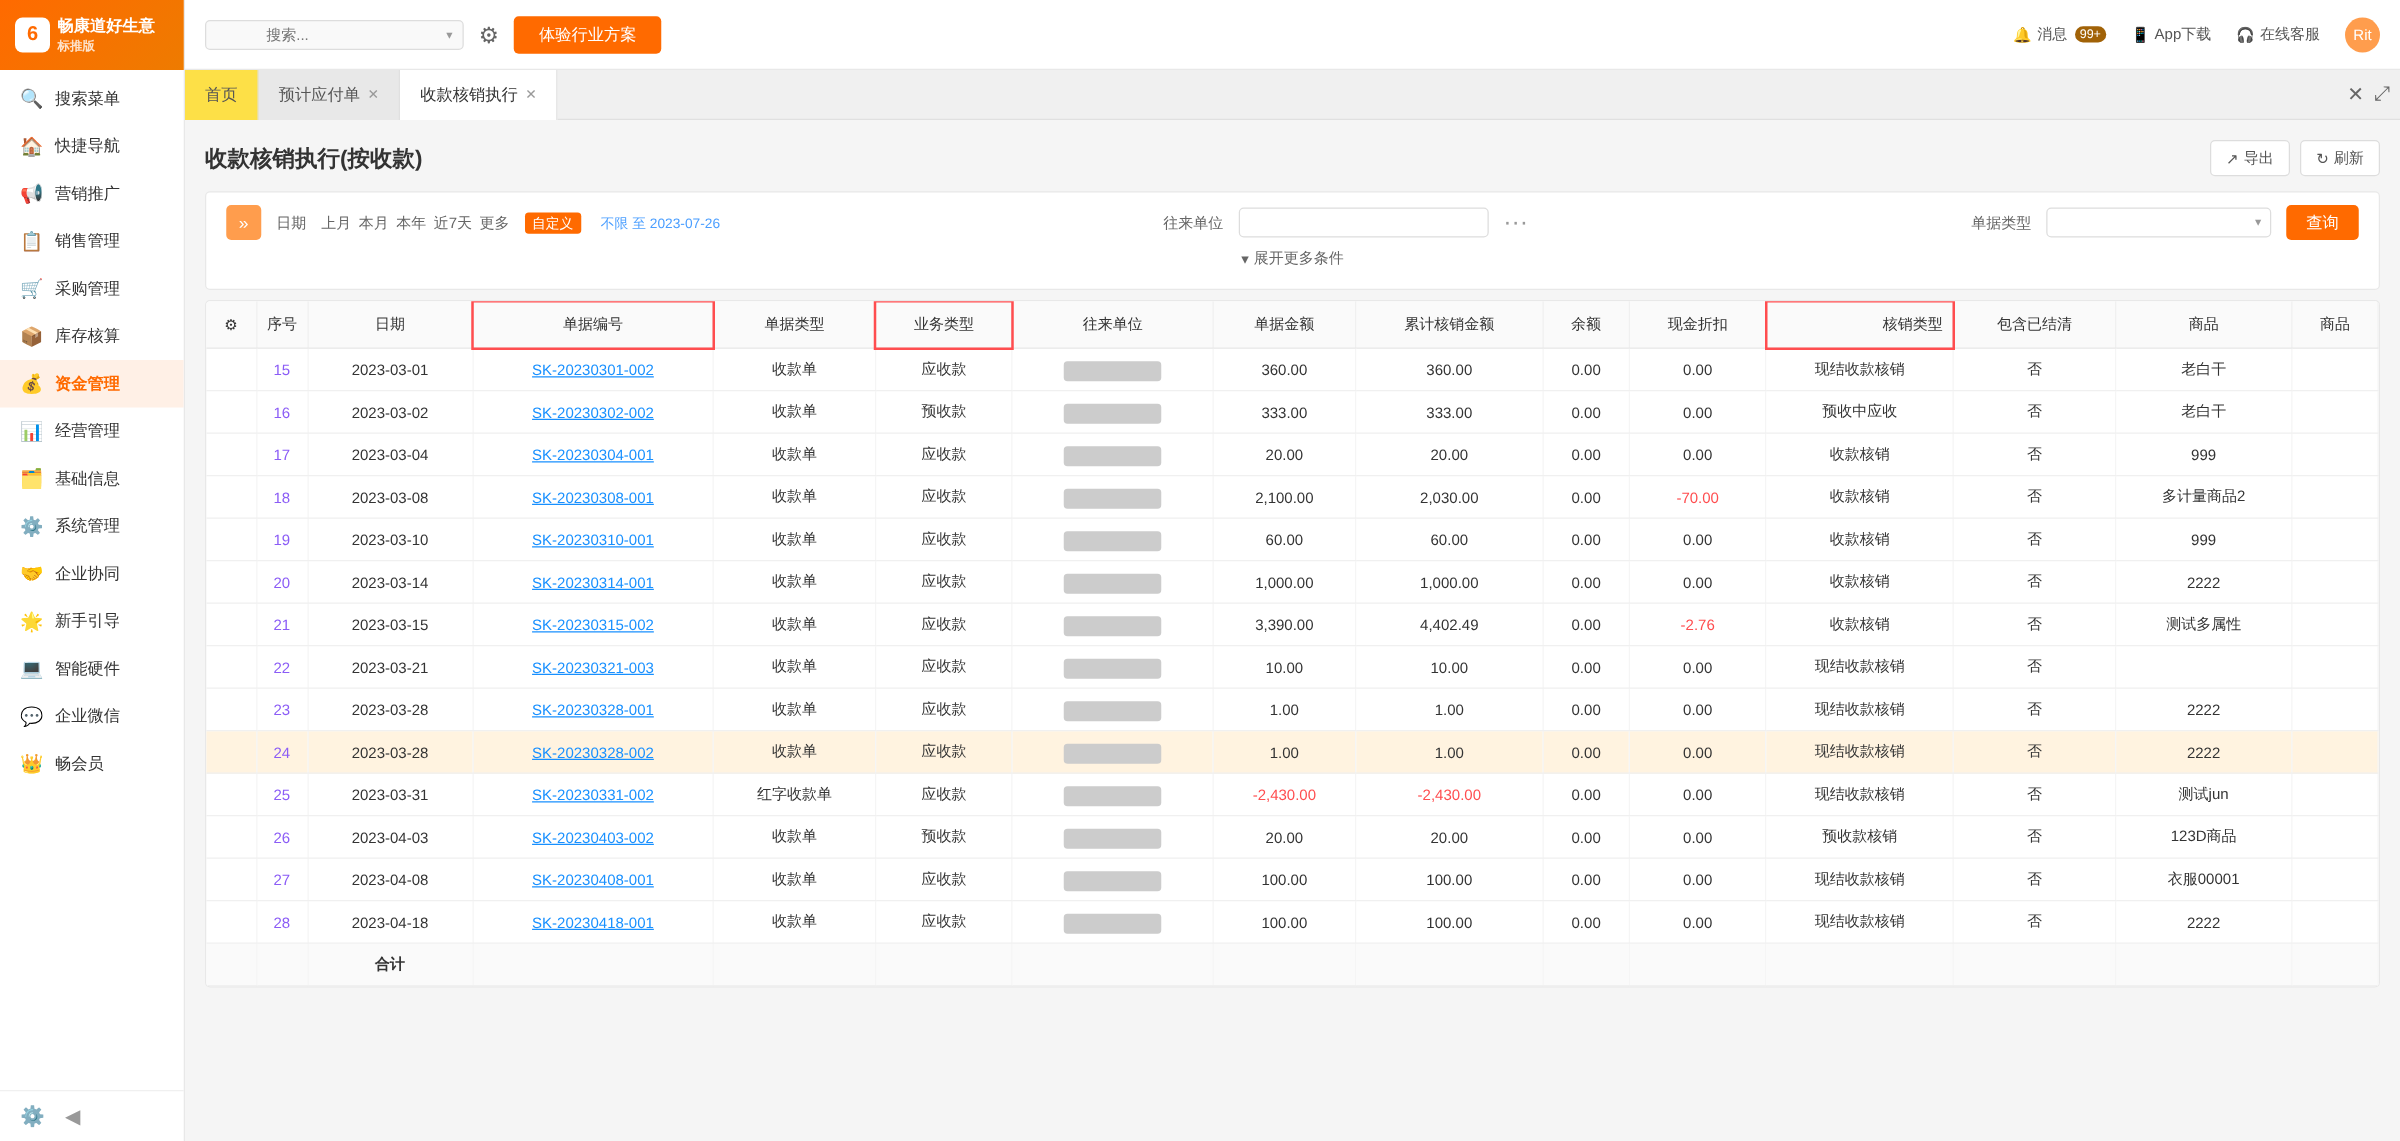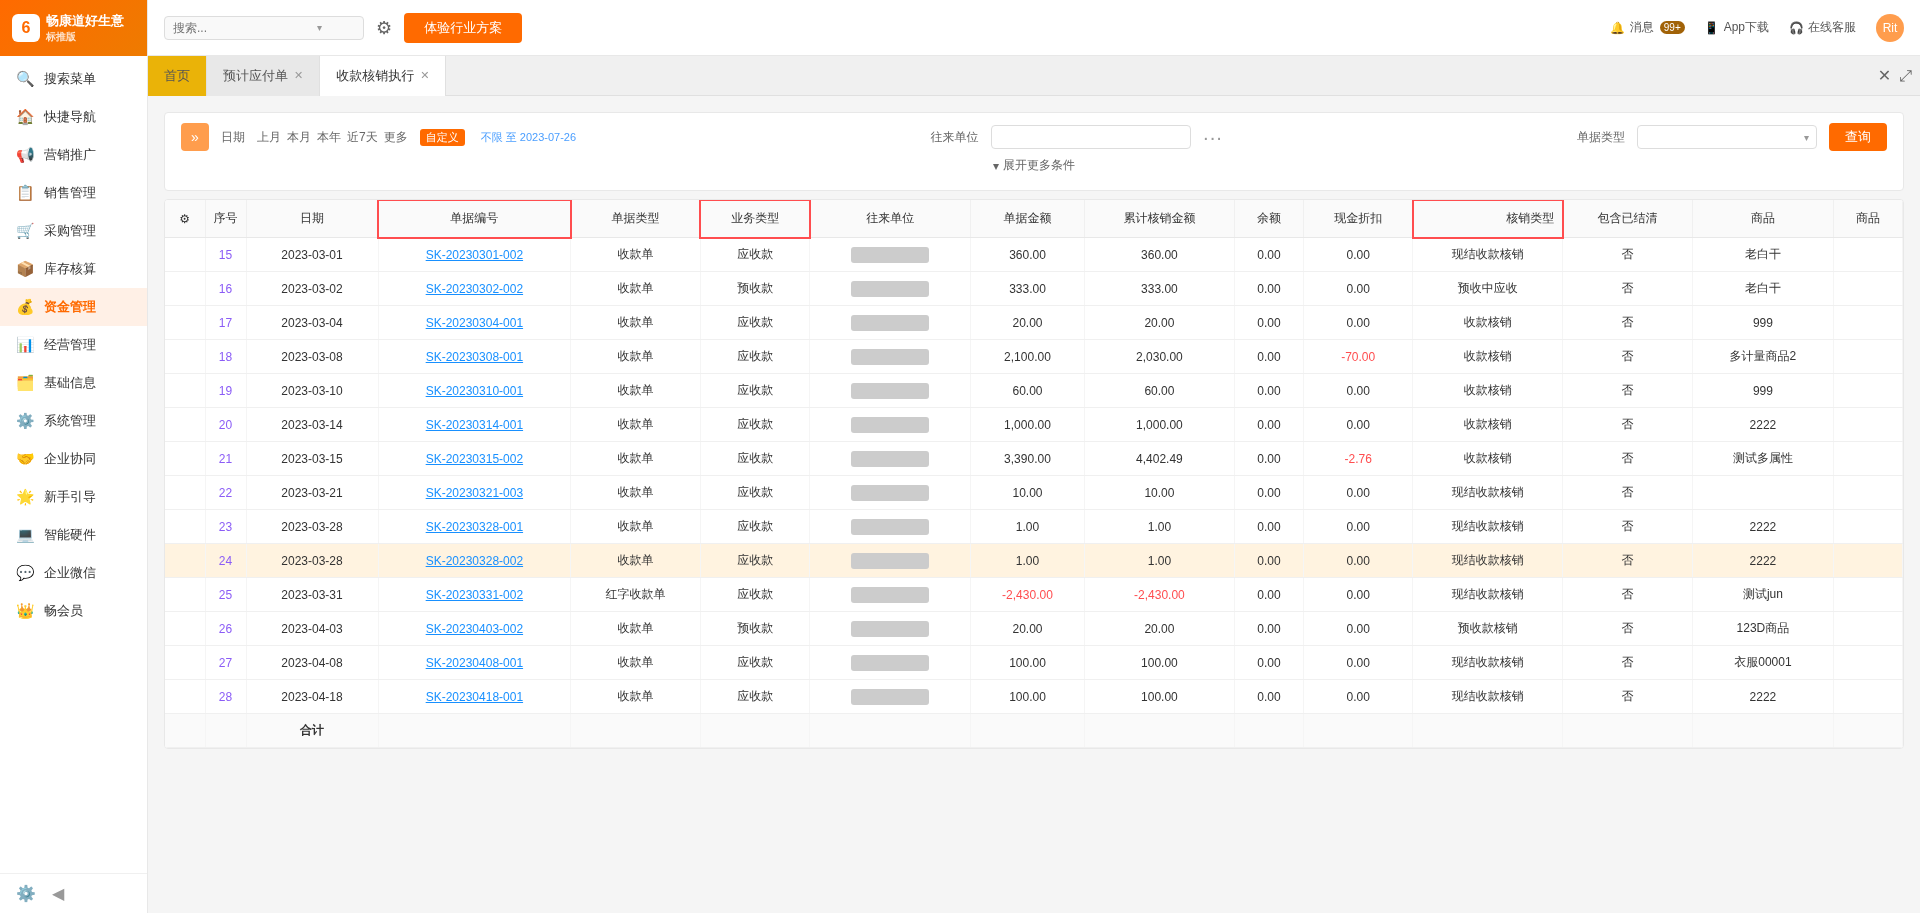--- a/index.html
+++ b/index.html
@@ -59,21 +59,21 @@
       background: #fff;
       border-bottom: 1px solid #e8e8e8;
       display: flex; align-items: center; padding: 0 16px; gap: 12px;
     }
     .topbar-input-wrap {
       flex: 0 0 200px;
       border: 1px solid #ddd; border-radius: 4px;
       padding: 4px 8px; display: flex; align-items: center;
       background: #f9f9f9;
     }
-    .topbar-input { border: none; background: transparent; outline: none; font-size: 12px; width: 140px; color: #999; }
+    .topbar-input { border: none; background: transparent; outline: none; font-size: 12px; width: 140px; color: #999; margin-left: 40px; }
     .topbar-chevron { color: #999; font-size: 10px; margin-left: 4px; }
     .topbar-gear { font-size: 18px; color: #666; cursor: pointer; }
     .topbar-btn-orange {
       background: #ff6a00; color: #fff; border: none;
       padding: 6px 20px; border-radius: 4px; cursor: pointer; font-size: 13px;
     }
     .topbar-right { margin-left: auto; display: flex; align-items: center; gap: 20px; }
     .topbar-right-item { display: flex; align-items: center; gap: 4px; color: #555; cursor: pointer; font-size: 12px; }
     .topbar-right-item .badge {
       background: #a16207; color: #fff; border-radius: 10px;
@@ -93,21 +93,21 @@
       padding: 0 16px;
       display: flex; align-items: center; gap: 6px;
       cursor: pointer;
       font-size: 13px;
       color: #555;
       border-right: 1px solid #e0e0e0;
       background: #e8e8e8;
     }
     .tab.active { background: #fff; color: #333; font-weight: 500; }
     .tab .close { font-size: 11px; color: #999; cursor: pointer; }
-    .tab-home { background: #eab308; }
+    .tab-home { background: #fde047; }
     .tabbar-right { margin-left: auto; display: flex; align-items: center; padding-right: 8px; gap: 8px; }
     .tabbar-action { font-size: 16px; color: #666; cursor: pointer; }
 
     
     .content { flex: 1; overflow: auto; background: #f5f5f5; padding: 16px; }
     .page-header { display: flex; align-items: center; justify-content: space-between; margin-bottom: 12px; }
     .page-title { font-size: 18px; font-weight: bold; color: #333; }
     .page-actions { display: flex; gap: 8px; }
     .btn-outline {
       border: 1px solid #ddd; background: #fff; padding: 5px 12px;
@@ -291,20 +291,33 @@
         <span class="close">✕</span>
       </div>
       <div class="tabbar-right" style="margin-left:auto;">
       <span class="tabbar-action">✕</span>
       <span class="tabbar-action">⤢</span>
     </div>
   </div>
 
   <div class="content">
 
+    <div class="page-header">
+      <div class="page-title">收款核销执行(按收款)</div>
+      <div class="page-actions">
+        <button class="btn-outline">
+          <span>↗</span>
+          <span>导出</span>
+        </button>
+        <button class="btn-outline">
+          <span>↻</span>
+          <span>刷新</span>
+        </button>
+      </div>
+    </div>
 
     <div class="filter-panel">
       <div class="filter-row">
 
         <div style="width:28px;height:28px;background:#ff9d4d;border-radius:4px;display:flex;align-items:center;justify-content:center;cursor:pointer;color:#fff;font-size:14px;">»</div>
         <span class="filter-label">日期</span>
         <div class="filter-date-links" id="filter-date-links">
             <span class="filter-date-link">上月</span>
             <span class="filter-date-link">本月</span>
             <span class="filter-date-link">本年</span>

